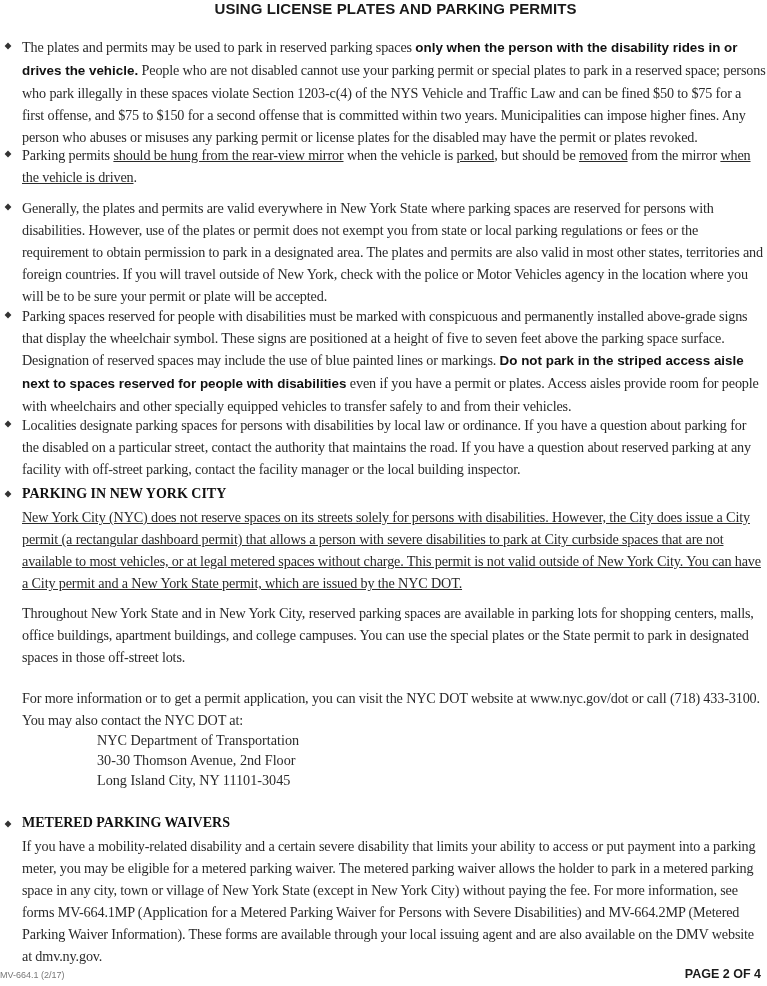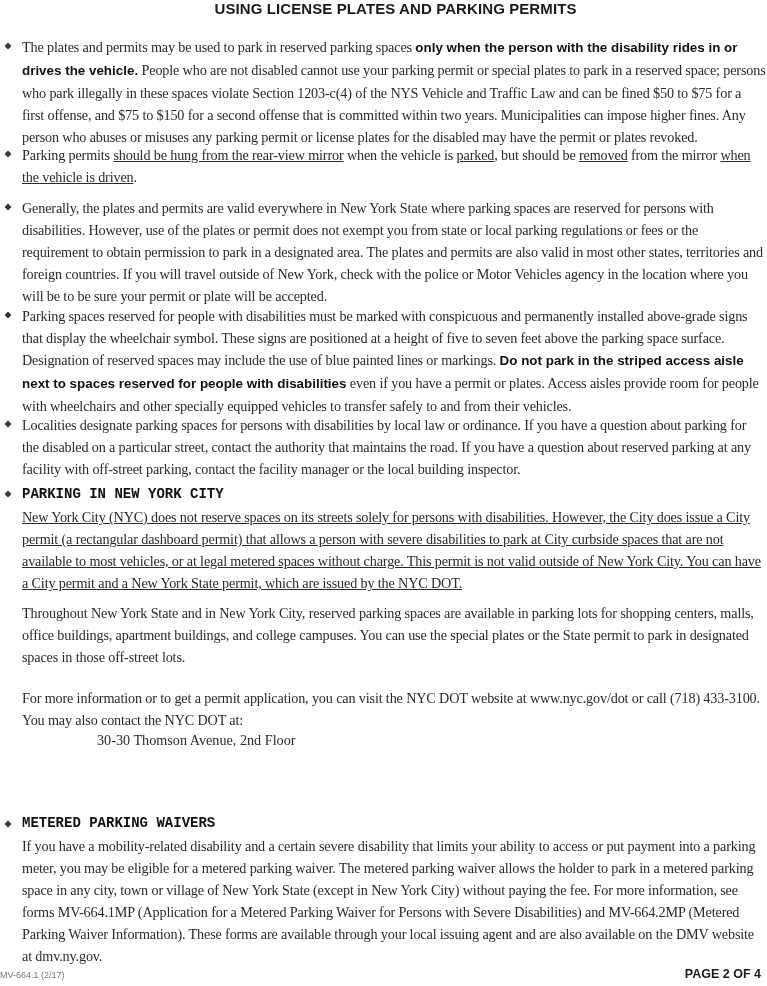--- a/index.html
+++ b/index.html
@@ -21,21 +21,21 @@
   }
   .para {
     position: absolute; left: 22px; width: 744px;
     font-size: 14.2px; line-height: 22px; color: #2a2a2a;
     letter-spacing: -0.15px;
   }
   .b { font-family: "Liberation Sans", "DejaVu Sans", sans-serif; font-weight: bold; font-size: 13.4px; color: #111; letter-spacing: 0; }
   .u { text-decoration: underline; margin-top: 32px; }
   .heading {
     position: absolute; left: 22px;
-    font-family: Liberation Mono, monospace;
+    font-family: Liberation Serif, serif;
     font-weight: bold; font-size: 14px; line-height: 20px; color: #111;
   }
   .address { position: absolute; left: 97px; font-size: 14.2px; line-height: 20px; color: #2a2a2a; }
   .address div { white-space: nowrap; }
   .footer-left {
     position: absolute; left: 0; top: 970px;
     font-family: "Liberation Sans", "DejaVu Sans", sans-serif; font-size: 9px; color: #777;
   }
   .footer-right {
     position: absolute; right: 6px; top: 967px;
@@ -80,21 +80,23 @@
 
 <div class="bullet-block" style="top:484px;">
   <span class="bullet" style="top:7px;"></span>
   <div class="heading" style="top:0;">PARKING IN NEW YORK CITY</div>
   <div class="para" style="top:22px;text-decoration:underline;">
     <span>New York City (NYC) does </span><span class="u">not</span><span> reserve spaces on its streets solely for persons with disabilities. However, the City does issue a City permit (a rectangular dashboard permit) that allows a person with severe disabilities to park at City curbside spaces that are not available to most vehicles, or at legal metered spaces without charge. This permit is not valid outside of New York City. You can have a City permit and a New York State permit, which are issued by the NYC DOT.</span>
   </div>
   <div class="para" style="top:118px;">Throughout New York State and in New York City, reserved parking spaces are available in parking lots for shopping centers, malls, office buildings, apartment buildings, and college campuses. You can use the special plates or the State permit to park in designated spaces in those off-street lots.</div>
   <div class="para" style="top:203px;">For more information or to get a permit application, you can visit the NYC DOT website at www.nyc.gov/dot or call (718) 433-3100. You may also contact the NYC DOT at:</div>
   <div class="address" style="top:246px;">
+    <div>NYC Department of Transportation</div>
     <div>30-30 Thomson Avenue, 2nd Floor</div>
+    <div>Long Island City, NY   11101-3045</div>
   </div>
 </div>
 
 <div class="bullet-block" style="top:813px;">
   <span class="bullet" style="top:8px;"></span>
   <div class="heading" style="top:0;">METERED PARKING WAIVERS</div>
   <div class="para" style="top:22px;">If you have a mobility-related disability and a certain severe disability that limits your ability to access or put payment into a parking meter, you may be eligible for a metered parking waiver. The metered parking waiver allows the holder to park in a metered parking space in any city, town or village of New York State (except in New York City) without paying the fee.  For more information, see forms MV-664.1MP (Application for a Metered Parking Waiver for Persons with Severe Disabilities) and MV-664.2MP (Metered Parking Waiver Information). These forms are available through your local issuing agent and are also available on the DMV website at dmv.ny.gov.</div>
 </div>
 
 <div class="footer-left">MV-664.1 (2/17)</div>

